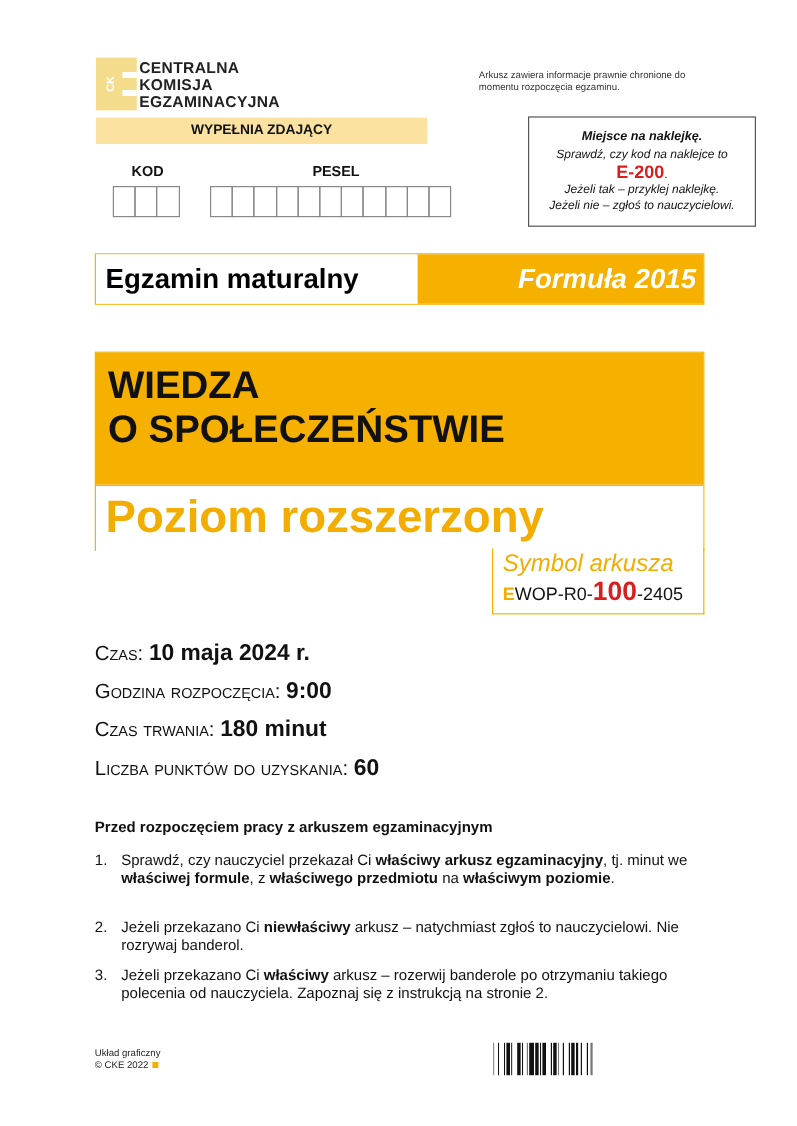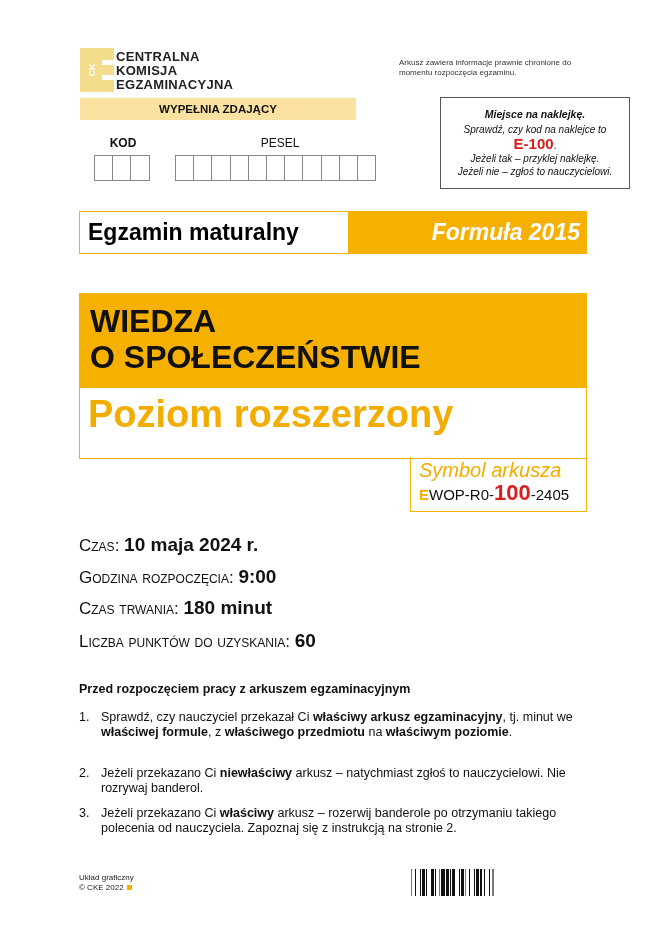--- a/index.html
+++ b/index.html
@@ -12,37 +12,37 @@
   .logo-mark { left: 80px; top: 48px; width: 34px; height: 44px; background: #f3dc8c; }
   .logo-mark .notch { position: absolute; background: #fff; }
   .logo-mark .ck { position: absolute; left: 2px; top: 10px; width: 20px; height: 24px; color: #fff; font-weight: bold; font-size: 9px; transform: rotate(-90deg); display: flex; align-items: center; justify-content: center; }
   .logo-text { left: 116px; top: 50px; font-weight: bold; font-size: 13px; line-height: 14px; color: #222; letter-spacing: 0.3px; }
 
   .legal-note { left: 399px; top: 58px; width: 200px; font-size: 8px; line-height: 10px; color: #333; }
 
   .fill-band { left: 80px; top: 98px; width: 276px; height: 22px; background: #fbe2a0; font-weight: bold; font-size: 11.5px; display: flex; align-items: center; justify-content: center; color: #111; }
 
   .kod-label { left: 94px; top: 136px; width: 58px; text-align: center; font-weight: bold; font-size: 12px; }
-  .pesel-label { left: 175px; top: 136px; width: 210px; text-align: center; font-weight: normal; font-size: 12px; }
+  .pesel-label { left: 175px; top: 136px; width: 210px; text-align: center; font-weight: bold; font-size: 12px; }
   .boxes { display: flex; height: 26px; }
   .boxes .cell { width: 19.2px; height: 26px; border: 1px solid #888; margin-right: -1px; }
   .kod-boxes { left: 94px; top: 155px; }
   .pesel-boxes { left: 175px; top: 155px; }
 
   .sticker-box { left: 397px; top: 97px; width: 190px; height: 92px; border: 1.5px solid #555; text-align: center; font-style: italic; font-size: 10px; line-height: 13px; padding-top: 10px; color: #111; margin-left: 43px; }
   .sticker-box .st-title { font-weight: bold; font-size: 10.5px; margin-bottom: 2px; }
   .sticker-box .st-code { font-style: normal; font-weight: bold; color: #d81e1e; font-size: 15px; line-height: 16px; }
   .sticker-box .st-dot { font-style: normal; }
 
   .exam-box { left: 79px; top: 211px; width: 508px; height: 43px; border: 1.5px solid #f2b400; display: flex; }
   .exam-box .left { width: 268px; background: #fff; font-weight: bold; font-size: 23px; display: flex; align-items: center; padding-left: 8px; color: #000000; }
   .exam-box .right { flex: 1; background: #f5b000; color: #fff; font-weight: bold; font-style: italic; font-size: 23px; display: flex; align-items: center; justify-content: flex-end; padding-right: 6px; }
 
   .subject-box { left: 79px; top: 293px; width: 508px; height: 166px; border: 1.5px solid #f2b400; }
-  .subject-box .top { height: 93px; background: #f5b000; padding: 9px 0 0 10px; font-weight: bold; font-size: 32px; line-height: 36px; color: #111; }
+  .subject-box .top { height: 110px; background: #f5b000; padding: 9px 0 0 10px; font-weight: bold; font-size: 32px; line-height: 36px; color: #111; }
   .subject-box .bottom { height: 57px; background: #fff; border-top: 1.5px solid #f2b400; padding-left: 8px; font-weight: bold; font-size: 38px; line-height: 52px; color: #f2ad00; }
 
   .symbol-box { left: 410px; top: 457px; width: 177px; height: 55px; border: 1.5px solid #f2b400; border-top: none; padding: 3px 0 0 8px; }
   .symbol-box .sym-label { font-style: italic; font-size: 20px; color: #f2ad00; line-height: 20px; }
   .symbol-box .sym-code { font-size: 15px; line-height: 26px; color: #111; white-space: nowrap; }
   .symbol-box .sym-e { color: #f2ad00; font-weight: bold; }
   .symbol-box .sym-num { color: #d81e1e; font-weight: bold; font-size: 22px; }
 
   .info { left: 79px; font-size: 17px; color: #111; white-space: nowrap; }
   .info .sc { font-variant: small-caps; font-size: 17px; }
@@ -97,21 +97,21 @@
   <div class="cell"></div>
   <div class="cell"></div>
   <div class="cell"></div>
   <div class="cell"></div>
   <div class="cell"></div>
 </div>
 
 <div class="abs sticker-box">
   <div class="st-title">Miejsce na naklejkę.</div>
   <div>Sprawdź, czy kod na naklejce to</div>
-  <div><span class="st-code">E-100</span><span class="st-dot">.</span></div>
+  <div><span class="st-code">E-200</span><span class="st-dot">.</span></div>
   <div>Jeżeli tak – przyklej naklejkę.</div>
   <div>Jeżeli nie – zgłoś to nauczycielowi.</div>
 </div>
 
 <div class="abs exam-box">
   <div class="left">Egzamin maturalny</div>
   <div class="right">Formuła 2015</div>
 </div>
 
 <div class="abs subject-box">

